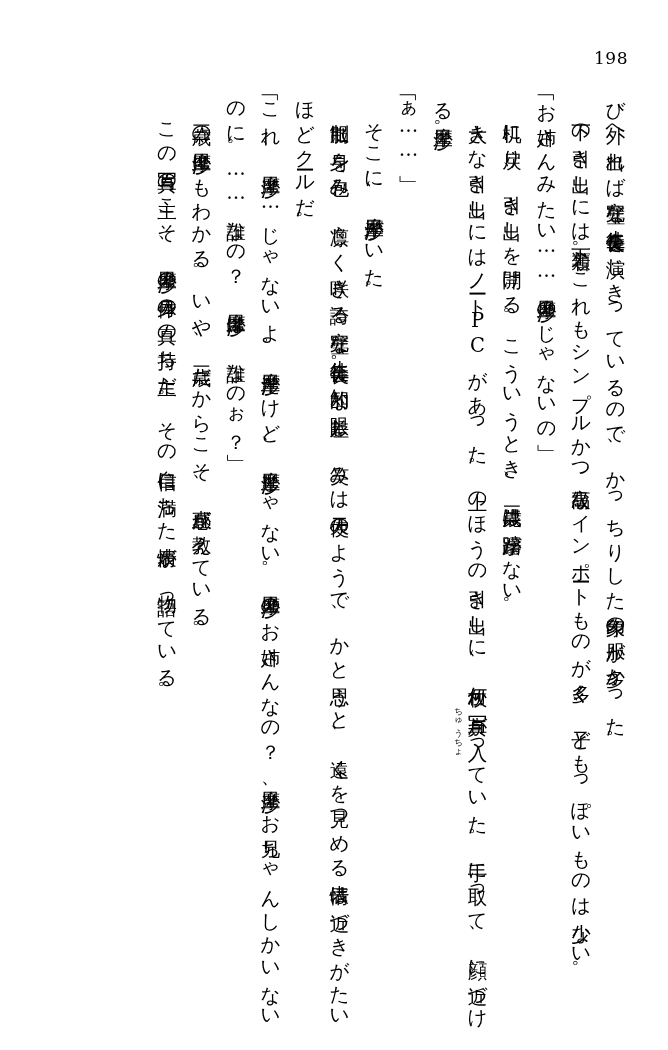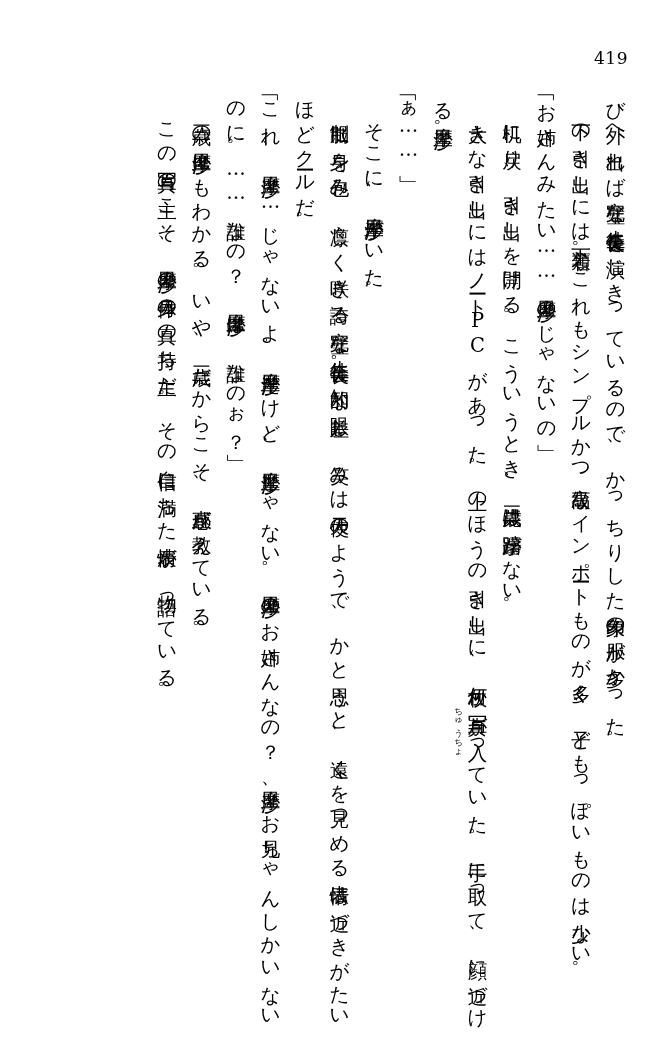--- a/index.html
+++ b/index.html
@@ -59,21 +59,21 @@
     letter-spacing: 0.5px;
     color: #000;
     font-family: "DejaVu Serif", "Liberation Serif", serif;
   }
 </style>
 </head>
 <body>
 
 <div class="page">
 
-  <div class="page-number">419</div>
+  <div class="page-number">198</div>
 
   <div class="text-body">び外へ出れば完璧な生徒会長を演じきっているので、かっちりした印象の服が多かった。
 　下の引き出しには下着類。これもシンプルかつ高級なインポートものが多く、子どもっぽいものは少ない。
 「お姉さんみたい……摩里沙のじゃないの」
 　机に戻り、引き出しを開ける。こういうとき、三歳児は躊躇がない。
 　大きな引き出しにはノートPCがあった。上のほうの引き出しに、何枚か写真が入っていた。手に取って、顔に近づける摩里沙。
 「ぁ……」
 　そこに、摩里沙がいた。
 　制服に身を包み、凛々しく咲き誇る完璧な生徒会長。知的な眼差し。笑みは天使のようで、かと思うと、遠くを見つめる表情は近づきがたいほどクールだ。
 「これ、摩里沙……じゃないよ。摩里沙だけど、摩里沙じゃない。摩里沙のお姉さんなの？　摩里沙、お兄ちゃんしかいないのに。……誰なの？　摩里沙は、誰なのぉ？」

